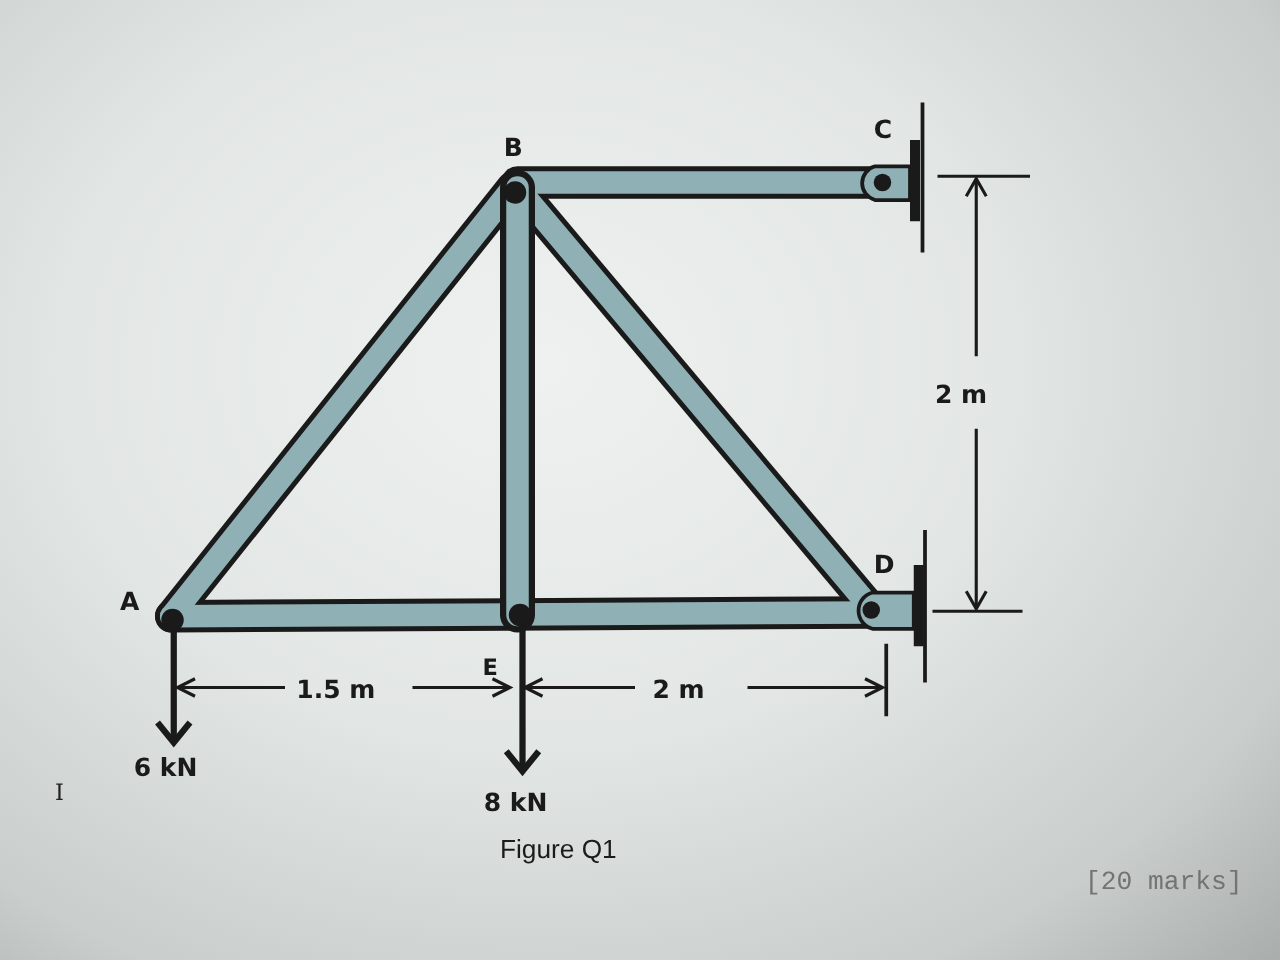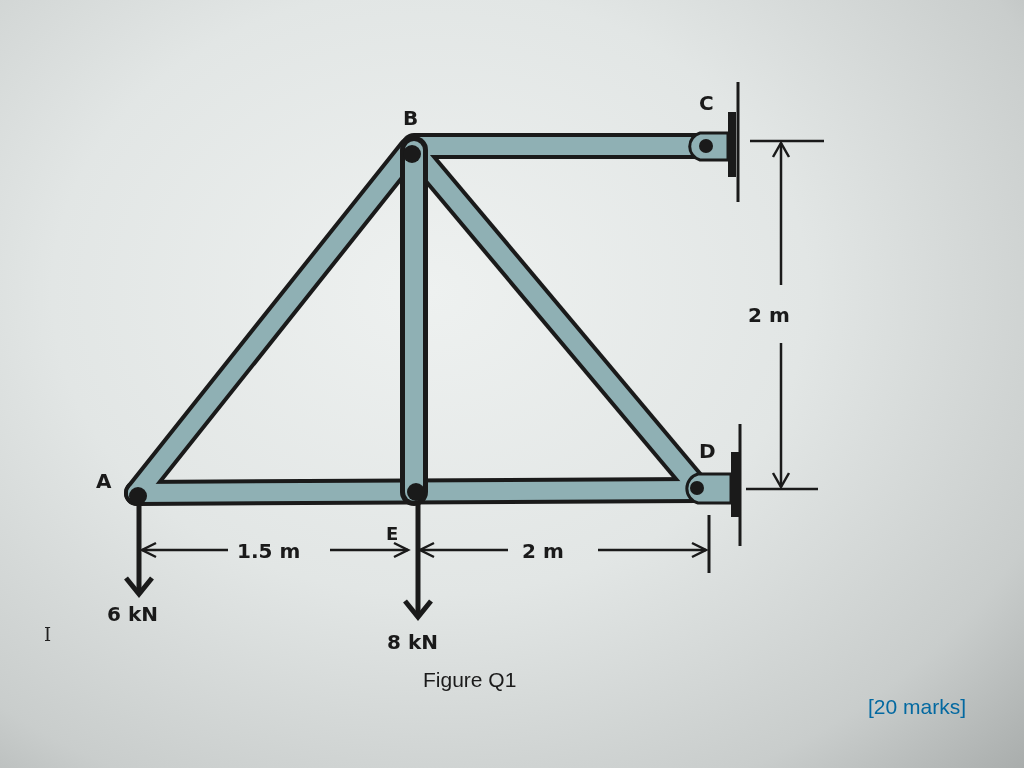--- a/index.html
+++ b/index.html
@@ -6,25 +6,24 @@
   body {
     width:1024px; height:768px; overflow:hidden; position:relative;
     background: radial-gradient(ellipse at 42% 38%, #eef1f0 0%, #e2e6e5 45%, #c9cdcc 80%, #a9adac 100%);
     font-family: "Liberation Sans", sans-serif;
   }
   #diagram { position:absolute; left:0; top:0; width:1024px; height:768px; }
   .lbl { font-family: "DejaVu Sans", sans-serif; font-weight:bold; fill:#1a1a1a; }
   .caption {
     position:absolute; left:400px; top:668px; font-size:21px; color:#1b1b1b;
     font-family: "Liberation Sans", sans-serif;
-    margin-left: 23px;
   }
   .marks {
-    position:absolute; left:868px; top:695px; font-size:21px; color:#0369a1;
-    font-family: Liberation Sans, sans-serif;
+    position:absolute; left:868px; top:695px; font-size:21px; color:#737373;
+    font-family: Liberation Mono, monospace;
   }
   .cursor {
     position:absolute; left:44px; top:624px; font-size:18px; color:#222;
     font-family: "DejaVu Serif", serif;
   }
 </style>
 </head>
 <body>
 
 <svg id="diagram" viewBox="0 0 1024 768">

